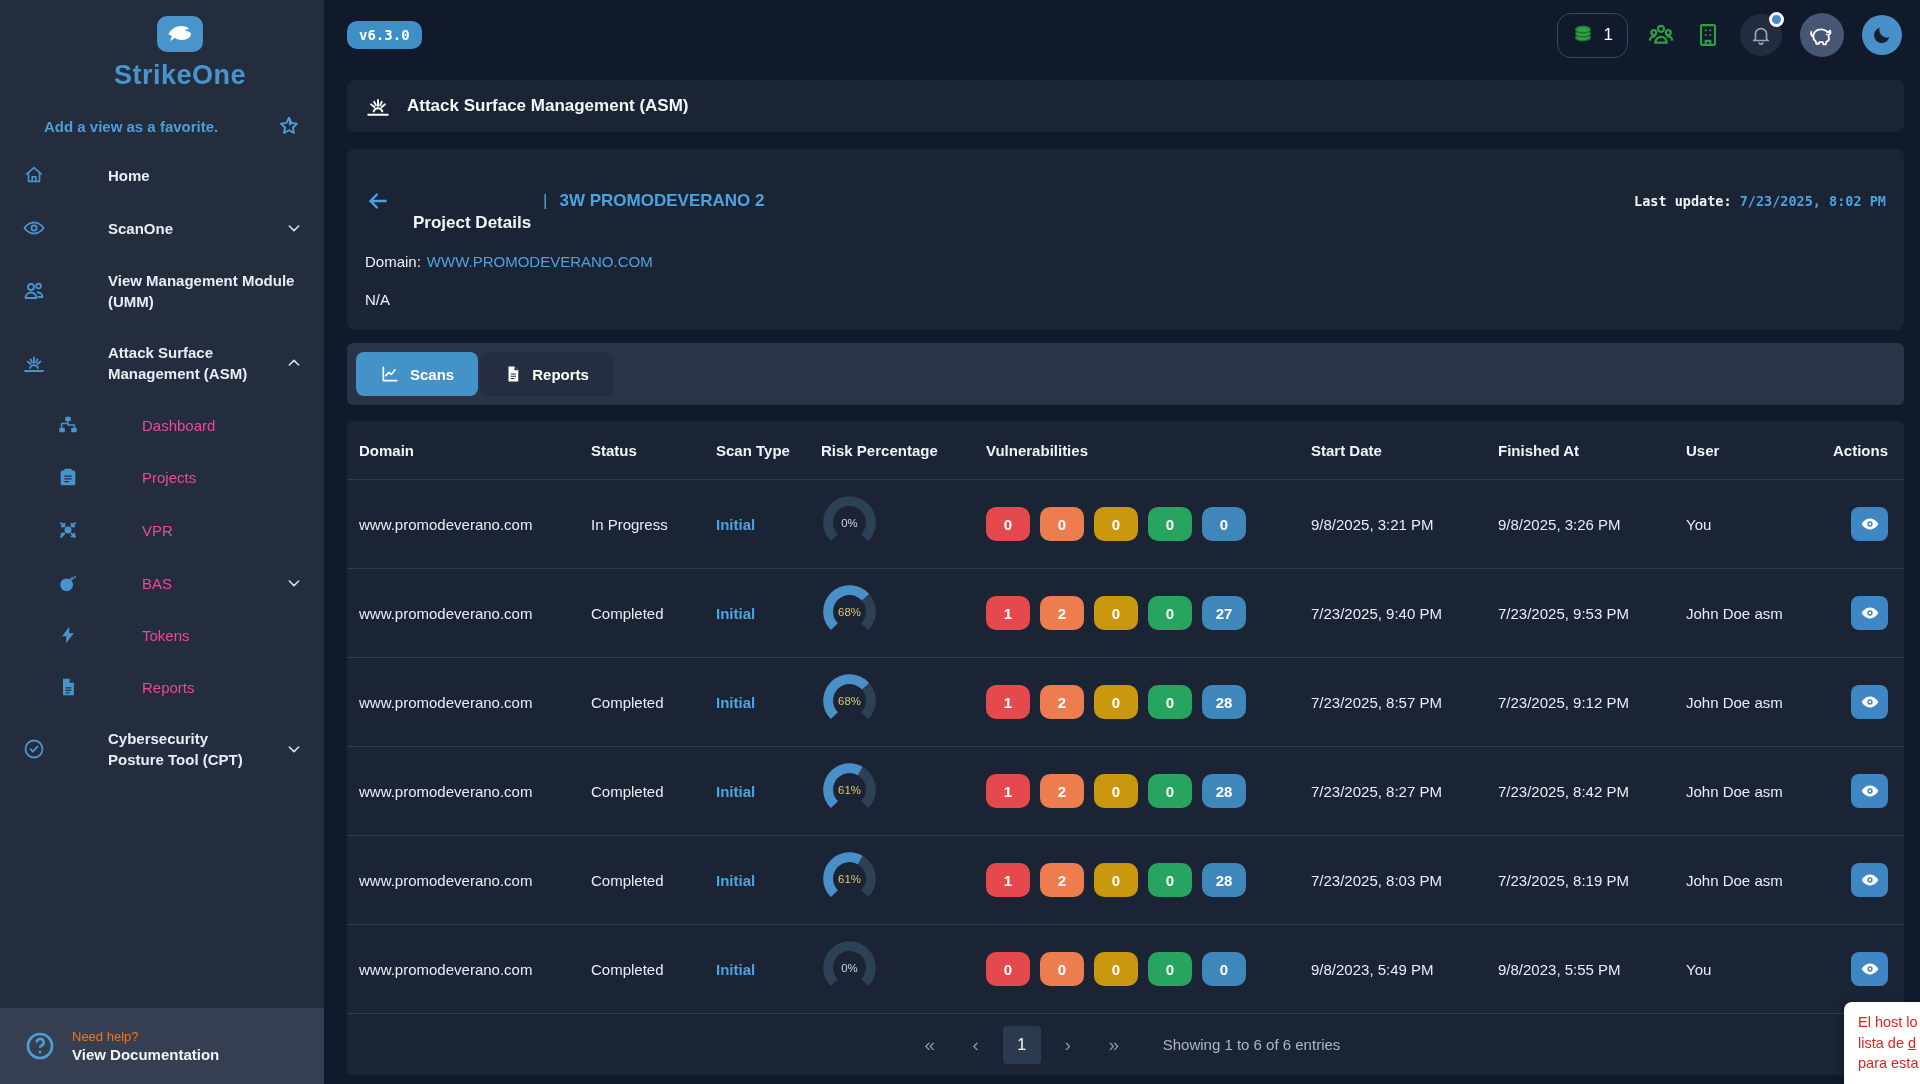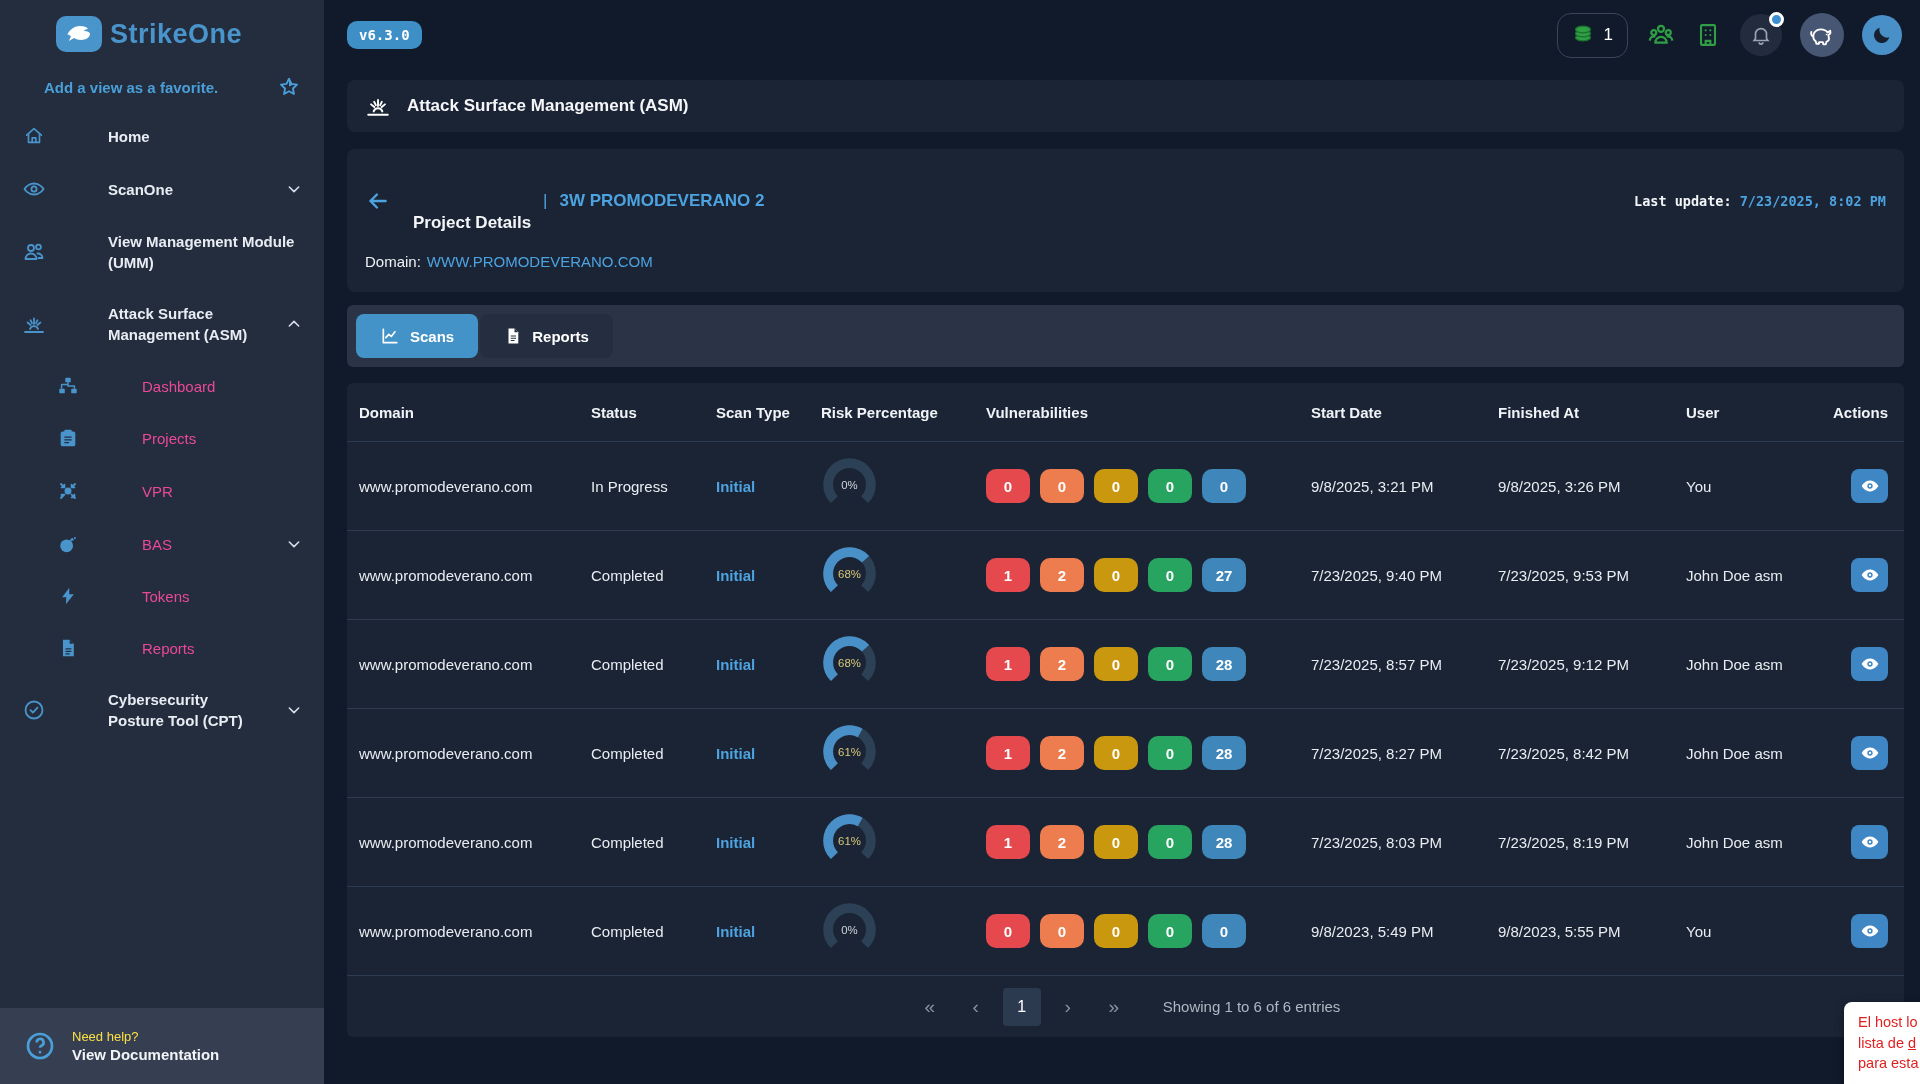--- a/index.html
+++ b/index.html
@@ -2,37 +2,37 @@
 <html><head>
 <meta charset="utf-8">
 <style>
   * { margin:0; padding:0; box-sizing:border-box; }
   html,body { width:1920px; height:1084px; overflow:hidden; background:#111a2b;
     font-family:"Liberation Sans", sans-serif; color:#e9edf3; }
   .app { display:flex; width:1920px; height:1084px; }
 
   
   .sidebar { width:324px; min-width:324px; background:#232d3e; display:flex; flex-direction:column; position:relative; }
-  .logo-row { display:flex; align-items:center; gap:8px; padding:16px 20px 10px 56px; cursor:pointer; }
+  .logo-row { display:flex; align-items:center; gap:8px; padding:16px 20px 10px 56px; cursor:pointer;flex-direction:column; }
   .logo-mark { width:46px; height:36px; background:#4a94cc; border-radius:10px; display:flex; align-items:center; justify-content:center; }
   .logo-text { font-size:27px; font-weight:800; color:#4a94cc; letter-spacing:.5px; }
   .fav-row { display:flex; align-items:center; justify-content:space-between; padding:14px 24px 6px 24px;margin-left:20px; }
   .fav-text { color:#4a9fd8; font-size:15px; font-weight:700; }
   .fav-star { color:#4a9fd8; display:flex; }
   nav { flex:1; padding-top:6px; }
   .nav-item { display:flex; align-items:center; gap:18px; padding:15px 22px; cursor:pointer; font-size:15px; }
   .nav-item.lvl0 .nav-label { font-weight:700; }
   .nav-item.lvl1 { padding-left:56px; }
   .nav-item.lvl1 .nav-label { font-weight:400; color:#ec4899; }
   .nav-item .icon { color:#4a94cc; display:flex; width:24px; justify-content:center; flex:none; }
   .nav-item .chev { margin-left:auto; color:#d7dde6; width:16px; }
   .nav-label { line-height:21px; max-width:210px;margin-left:44px; }
   .help { position:absolute; bottom:0; left:0; right:0; height:76px; background:#353f51; display:flex; align-items:center; gap:16px; padding:0 24px; cursor:pointer; }
   .help .icon { color:#4a9fd8; display:flex; }
-  .help-title { color:#fde047; font-size:13px; }
+  .help-title { color:#f97316; font-size:13px; }
   .help-link { color:#f2f5f8; font-size:15px; font-weight:700; margin-top:2px; }
 
   
   main { flex:1; display:flex; flex-direction:column; background:#111a2b; }
   .topbar { height:70px; display:flex; align-items:center; justify-content:space-between; padding:0 22px 0 23px; }
   .version-badge { font-family:"DejaVu Sans Mono", monospace; font-size:14px; font-weight:700; color:#fff; background:#3e8fc6; border-radius:10px; padding:6px 12px; }
   .topbar-icons { display:flex; align-items:center; gap:18px; }
   .credits-pill { display:flex; align-items:center; gap:8px; border:1px solid #3c4557; border-radius:14px; padding:7px 14px; color:#fff; font-size:17px; cursor:pointer; }
   .tb-icon { display:flex; cursor:pointer; }
   .tb-icon.green { color:#2f9e44; }
@@ -339,20 +339,21 @@
           <span class="proj-title">Project Details</span>
           <span class="proj-sep">|</span>
           <span class="proj-name">3W PROMODEVERANO 2</span>
           <span class="last-update">
             <span>Last update:</span> <b>7/23/2025, 8:02 PM</b>
           </span>
         </div>
         <div class="proj-domain">
           <span>Domain:</span><a href="#">WWW.PROMODEVERANO.COM</a>
         </div>
+        <div class="proj-extra">N/A</div>
       </section>
 
       <div class="tab-strip" id="tabs">
           <button class="tab-btn active">
        <span class="icon">
               <svg width="20" height="20" viewBox="0 0 24 24" fill="none" stroke="#fff" stroke-width="2" stroke-linecap="round" stroke-linejoin="round">
                 <path d="M4 4v16h16"></path>
                 <path d="M7 14l3.5-4 3 2.5L18 7"></path>
               </svg>
             </span>

